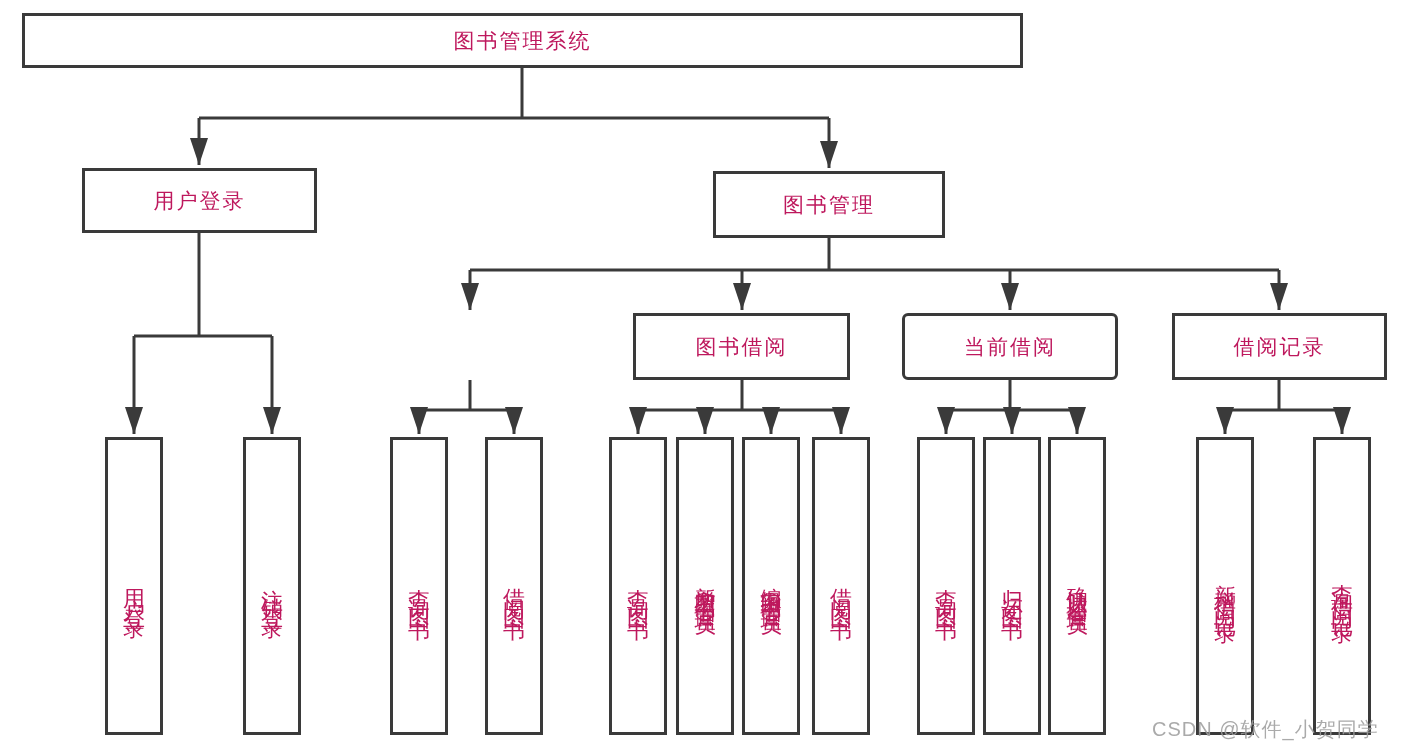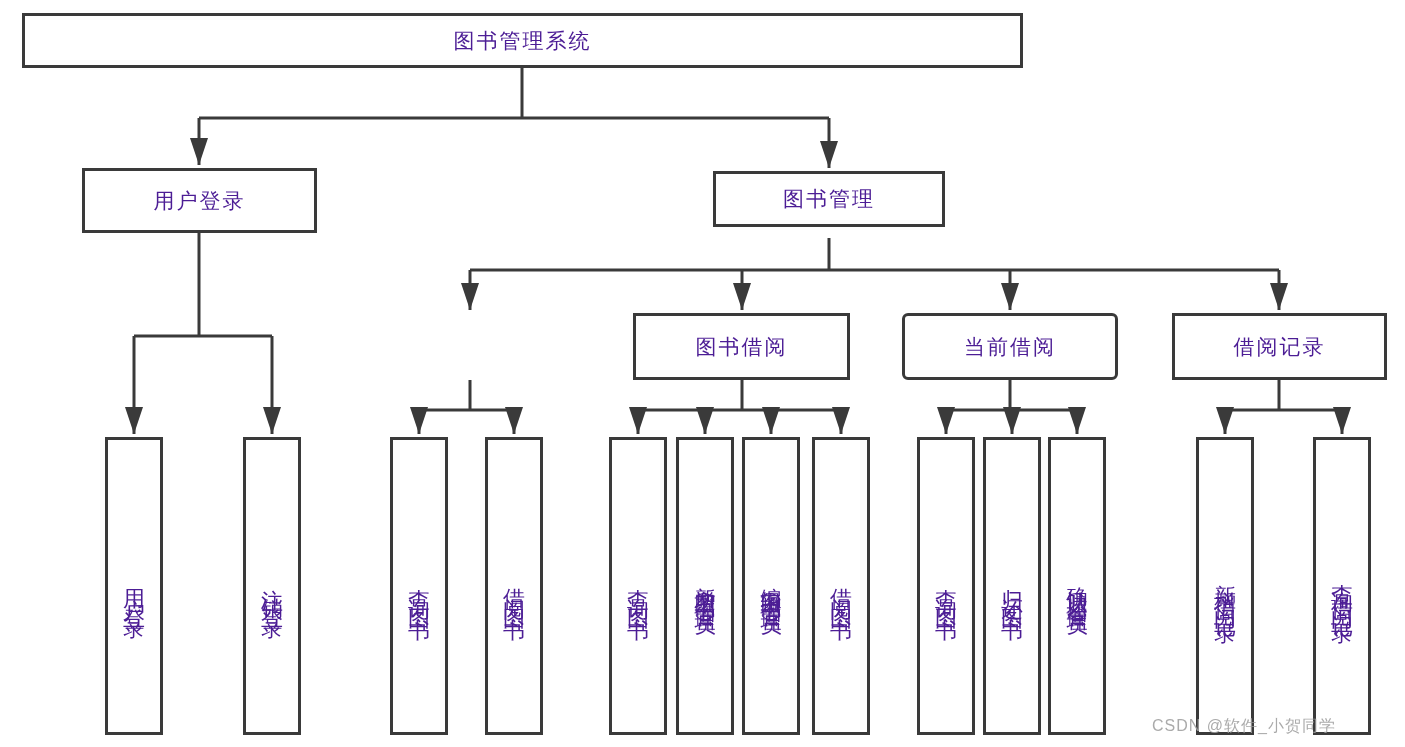--- a/index.html
+++ b/index.html
@@ -17,26 +17,26 @@
     width: 1405px; height: 747px;
   }
   .node {
     position: absolute;
     box-sizing: border-box;
     border: 3px solid #3a3a3a;
     background: #ffffff;
     display: flex;
     align-items: center;
     justify-content: center;
-    color: #4c1d95;
+    color: #be185d;
   }
   .hnode { font-size: 21px; letter-spacing: 2px; }
   .root  { left: 22px;  top: 13px;  width: 1001px; height: 55px; }
   .n-user-login { left: 82px;  top: 168px; width: 235px; height: 65px; }
-  .n-book-mgmt  { left: 713px; top: 171px; width: 232px; height: 56px; }
+  .n-book-mgmt  { left: 713px; top: 171px; width: 232px; height: 67px; }
   .l3 { top: 313px; height: 67px; }
   .n-new-book   { left: 362px;  width: 216px; }
   .n-borrowing  { left: 633px;  width: 217px; }
   .n-current    { left: 902px;  width: 216px; border-radius: 6px; }
   .n-records    { left: 1172px; width: 215px; }
   .leaf {
     top: 437px;
     width: 58px;
     height: 298px;
     font-size: 22px;
@@ -59,21 +59,21 @@
   .lf8  { left: 812px; }
   .lf9  { left: 917px; }
   .lf10 { left: 983px; }
   .lf11 { left: 1048px; }
   .lf12 { left: 1196px; }
   .lf13 { left: 1313px; }
   .watermark {
     position: absolute;
     left: 1152px;
     top: 716px;
-    font-size: 16px;
+    font-size: 20px;
     color: rgba(158, 158, 158, 0.88);
     white-space: nowrap;
     z-index: 5;
     letter-spacing: 1px;
   }
 </style>
 </head>
 <body>
 
 <div class="canvas">

